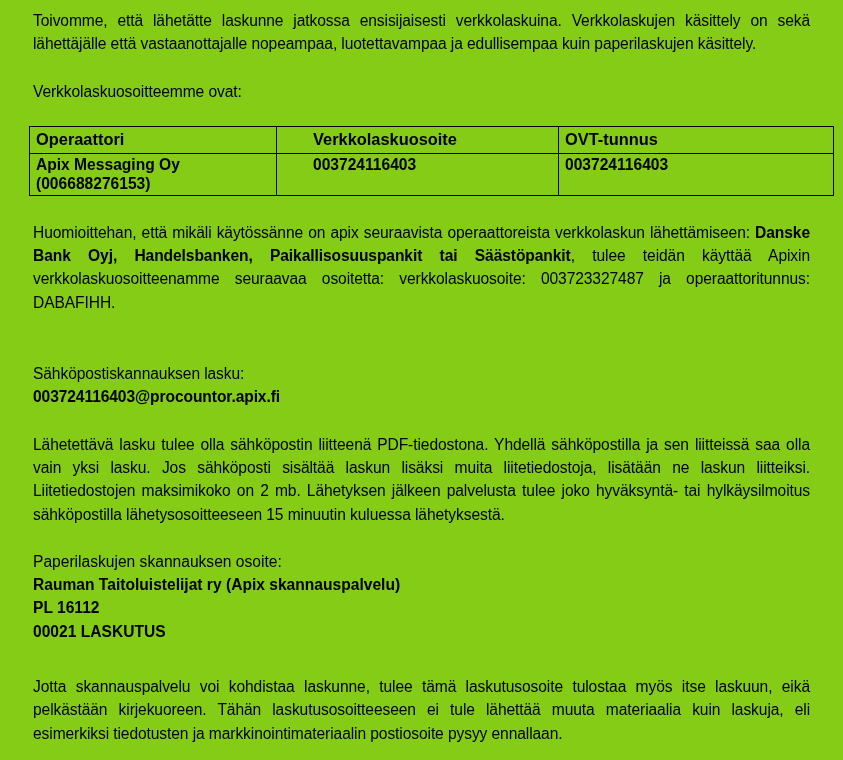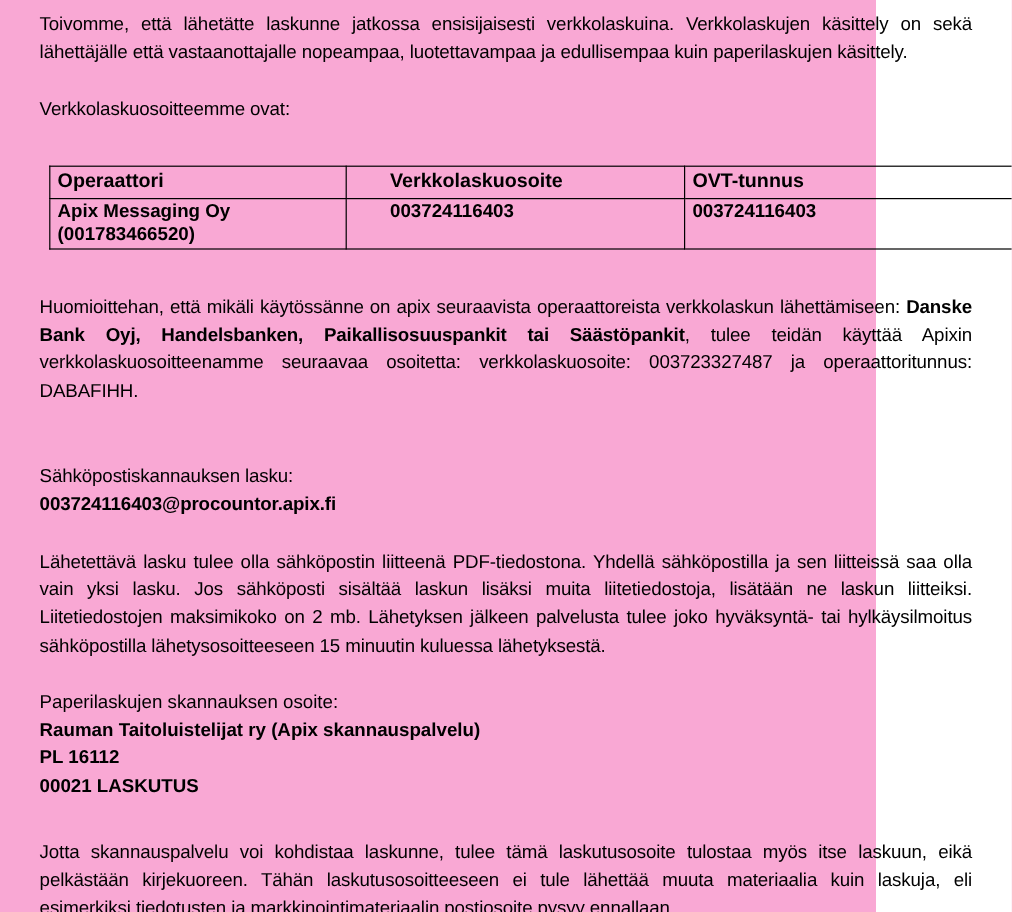--- a/index.html
+++ b/index.html
@@ -11,25 +11,25 @@
   body {
     width: 843px;
     height: 760px;
     overflow: hidden;
     font-family: "Liberation Sans", sans-serif;
     color: #000000;
     -webkit-font-smoothing: none;
   }
   .page {
     position: relative;
-    width: 730px;
+    width: 843px;
     height: 760px;
     box-sizing: border-box;
     padding: 0;
-    background: #f9a8d4;
+    background: #84cc16;
   }
   .content {
     position: absolute;
     left: 33px;
     top: 9px;
     width: 777px;
   }
   p.para {
     margin: 0 0 0 0;
     font-size: 15.6px;
@@ -42,21 +42,21 @@
     text-align: left;
   }
   .gap-sm { height: 23px; }
   .gap-md { height: 24px; }
   .gap-lg { height: 25px; }
   .gap-xl { height: 32px; }
   b, .bold { font-weight: bold; }
 
   
   .table-wrap {
-    margin: 12px;
+    margin: 0;
     padding: 0;
   }
   table.op-table {
     border-collapse: collapse;
     width: 753px;
     margin-left: -4px;
     table-layout: fixed;
     font-size: 15.6px;
   }
   table.op-table td, table.op-table th {
@@ -107,21 +107,21 @@
           <tr>
             <th class="c1">Operaattori</th>
             <th class="c2">Verkkolaskuosoite</th>
             <th class="c3">OVT-tunnus</th>
           </tr>
         </thead>
         <tbody>
           <tr>
             <td class="c1 body-cell">
               <span class="cellline">Apix Messaging Oy</span>
-              <span class="cellline">(001783466520)</span>
+              <span class="cellline">(006688276153)</span>
             </td>
             <td class="c2 body-cell">003724116403</td>
             <td class="c3 body-cell">003724116403</td>
           </tr>
         </tbody>
       </table>
     </div>
 
     <div class="gap-lg"></div>
 

